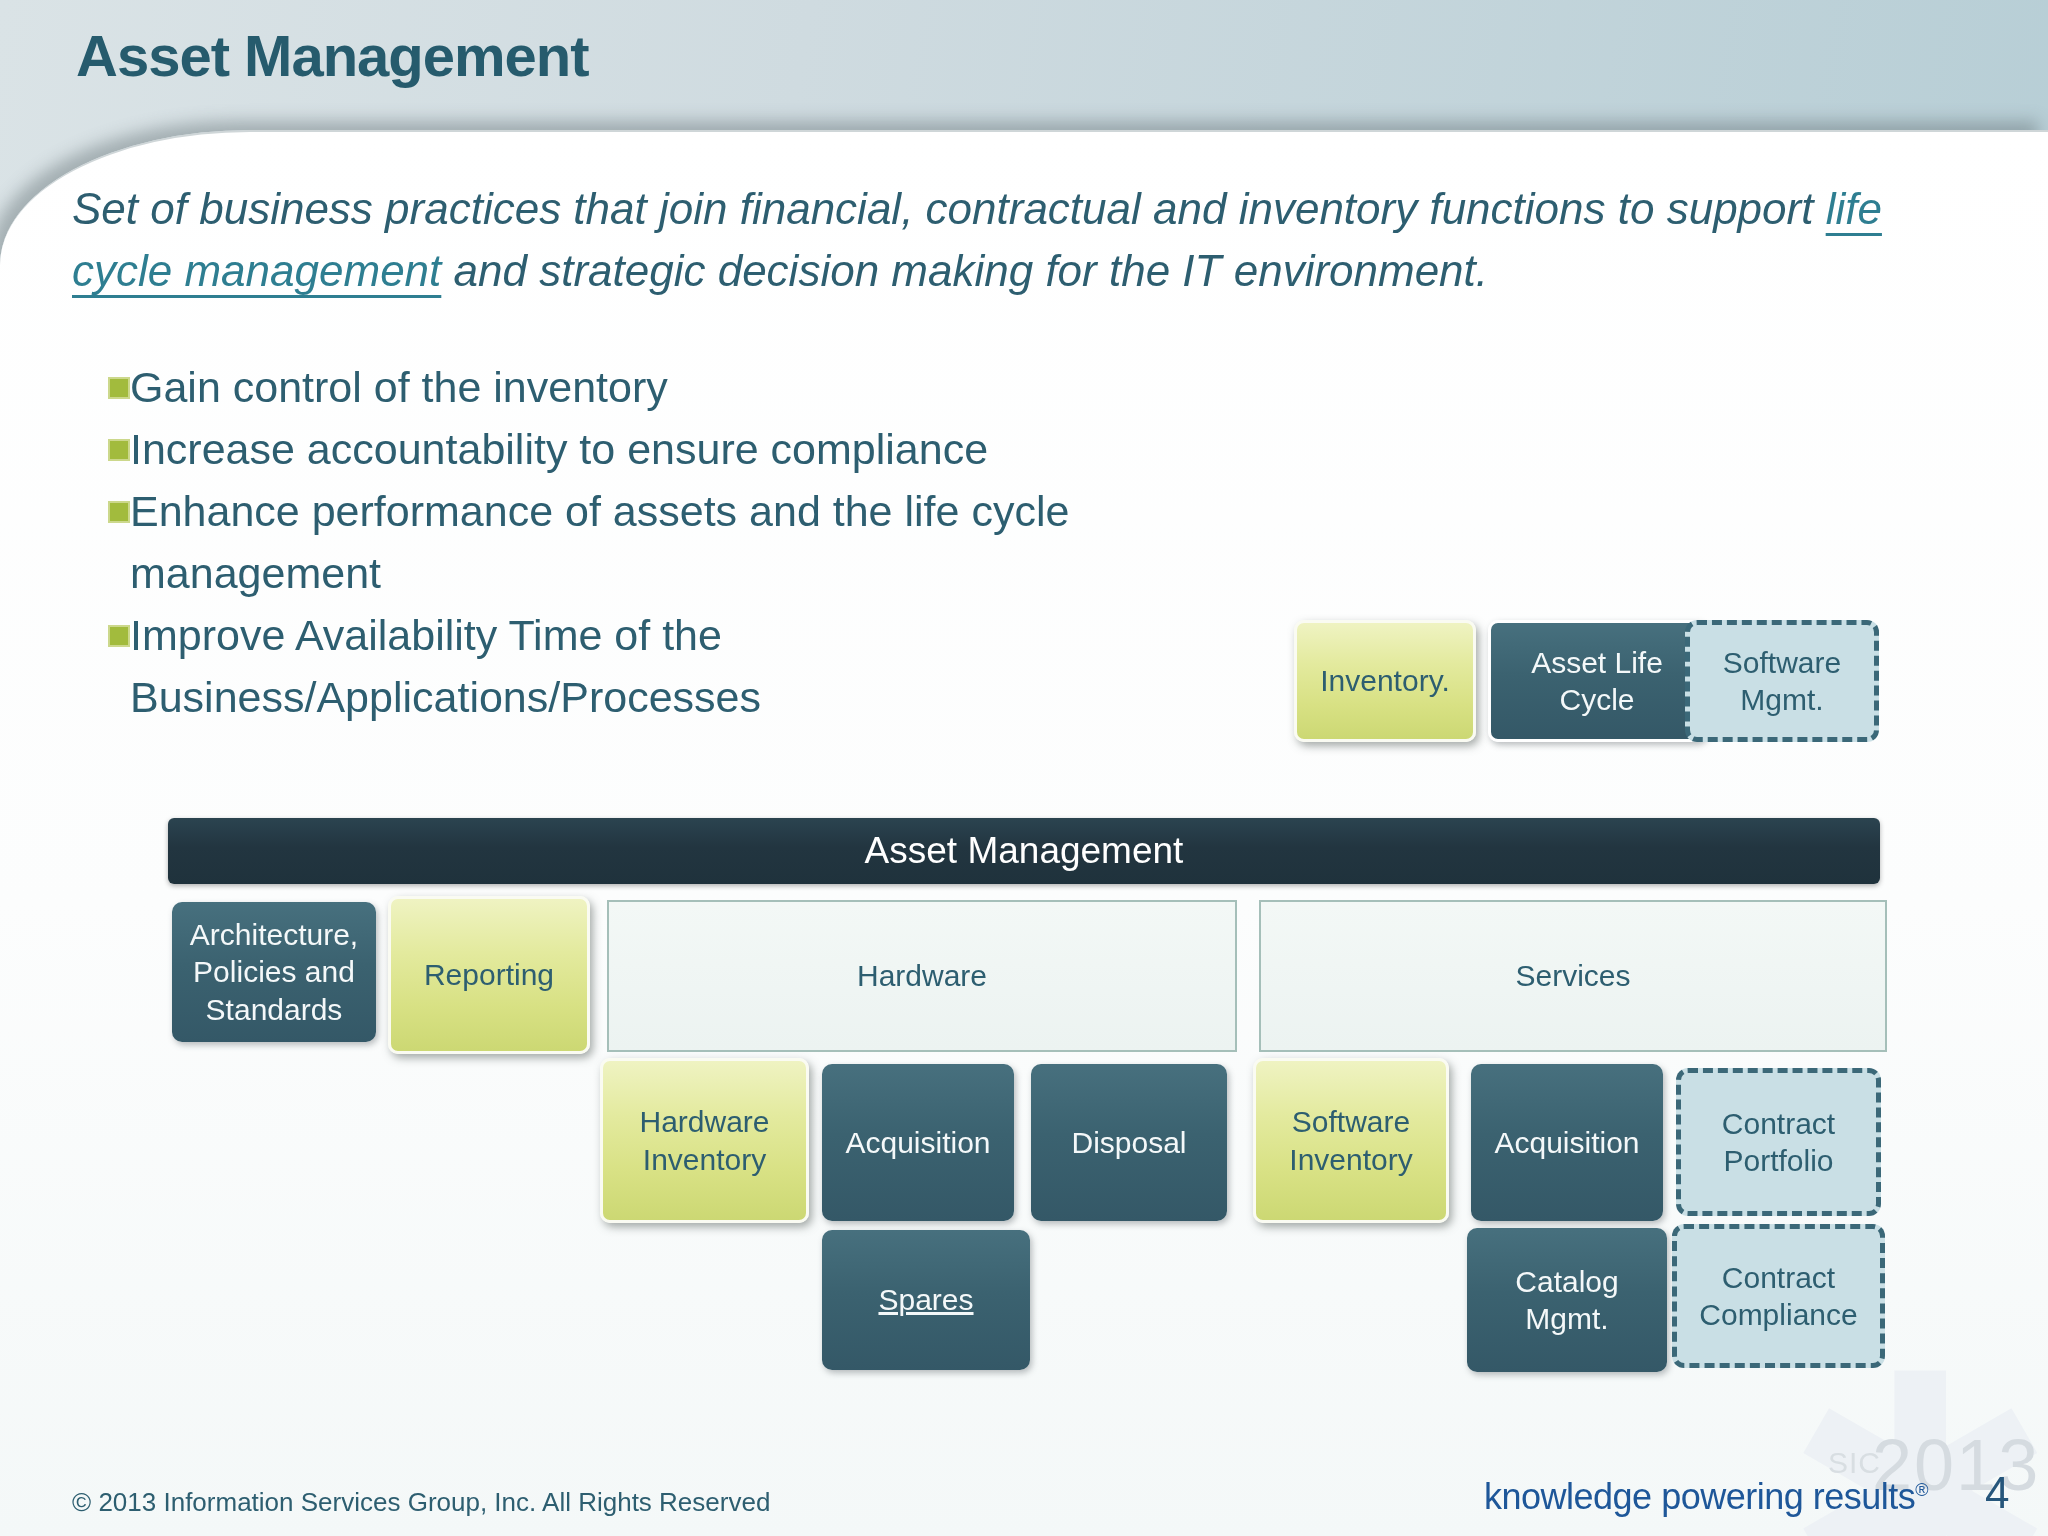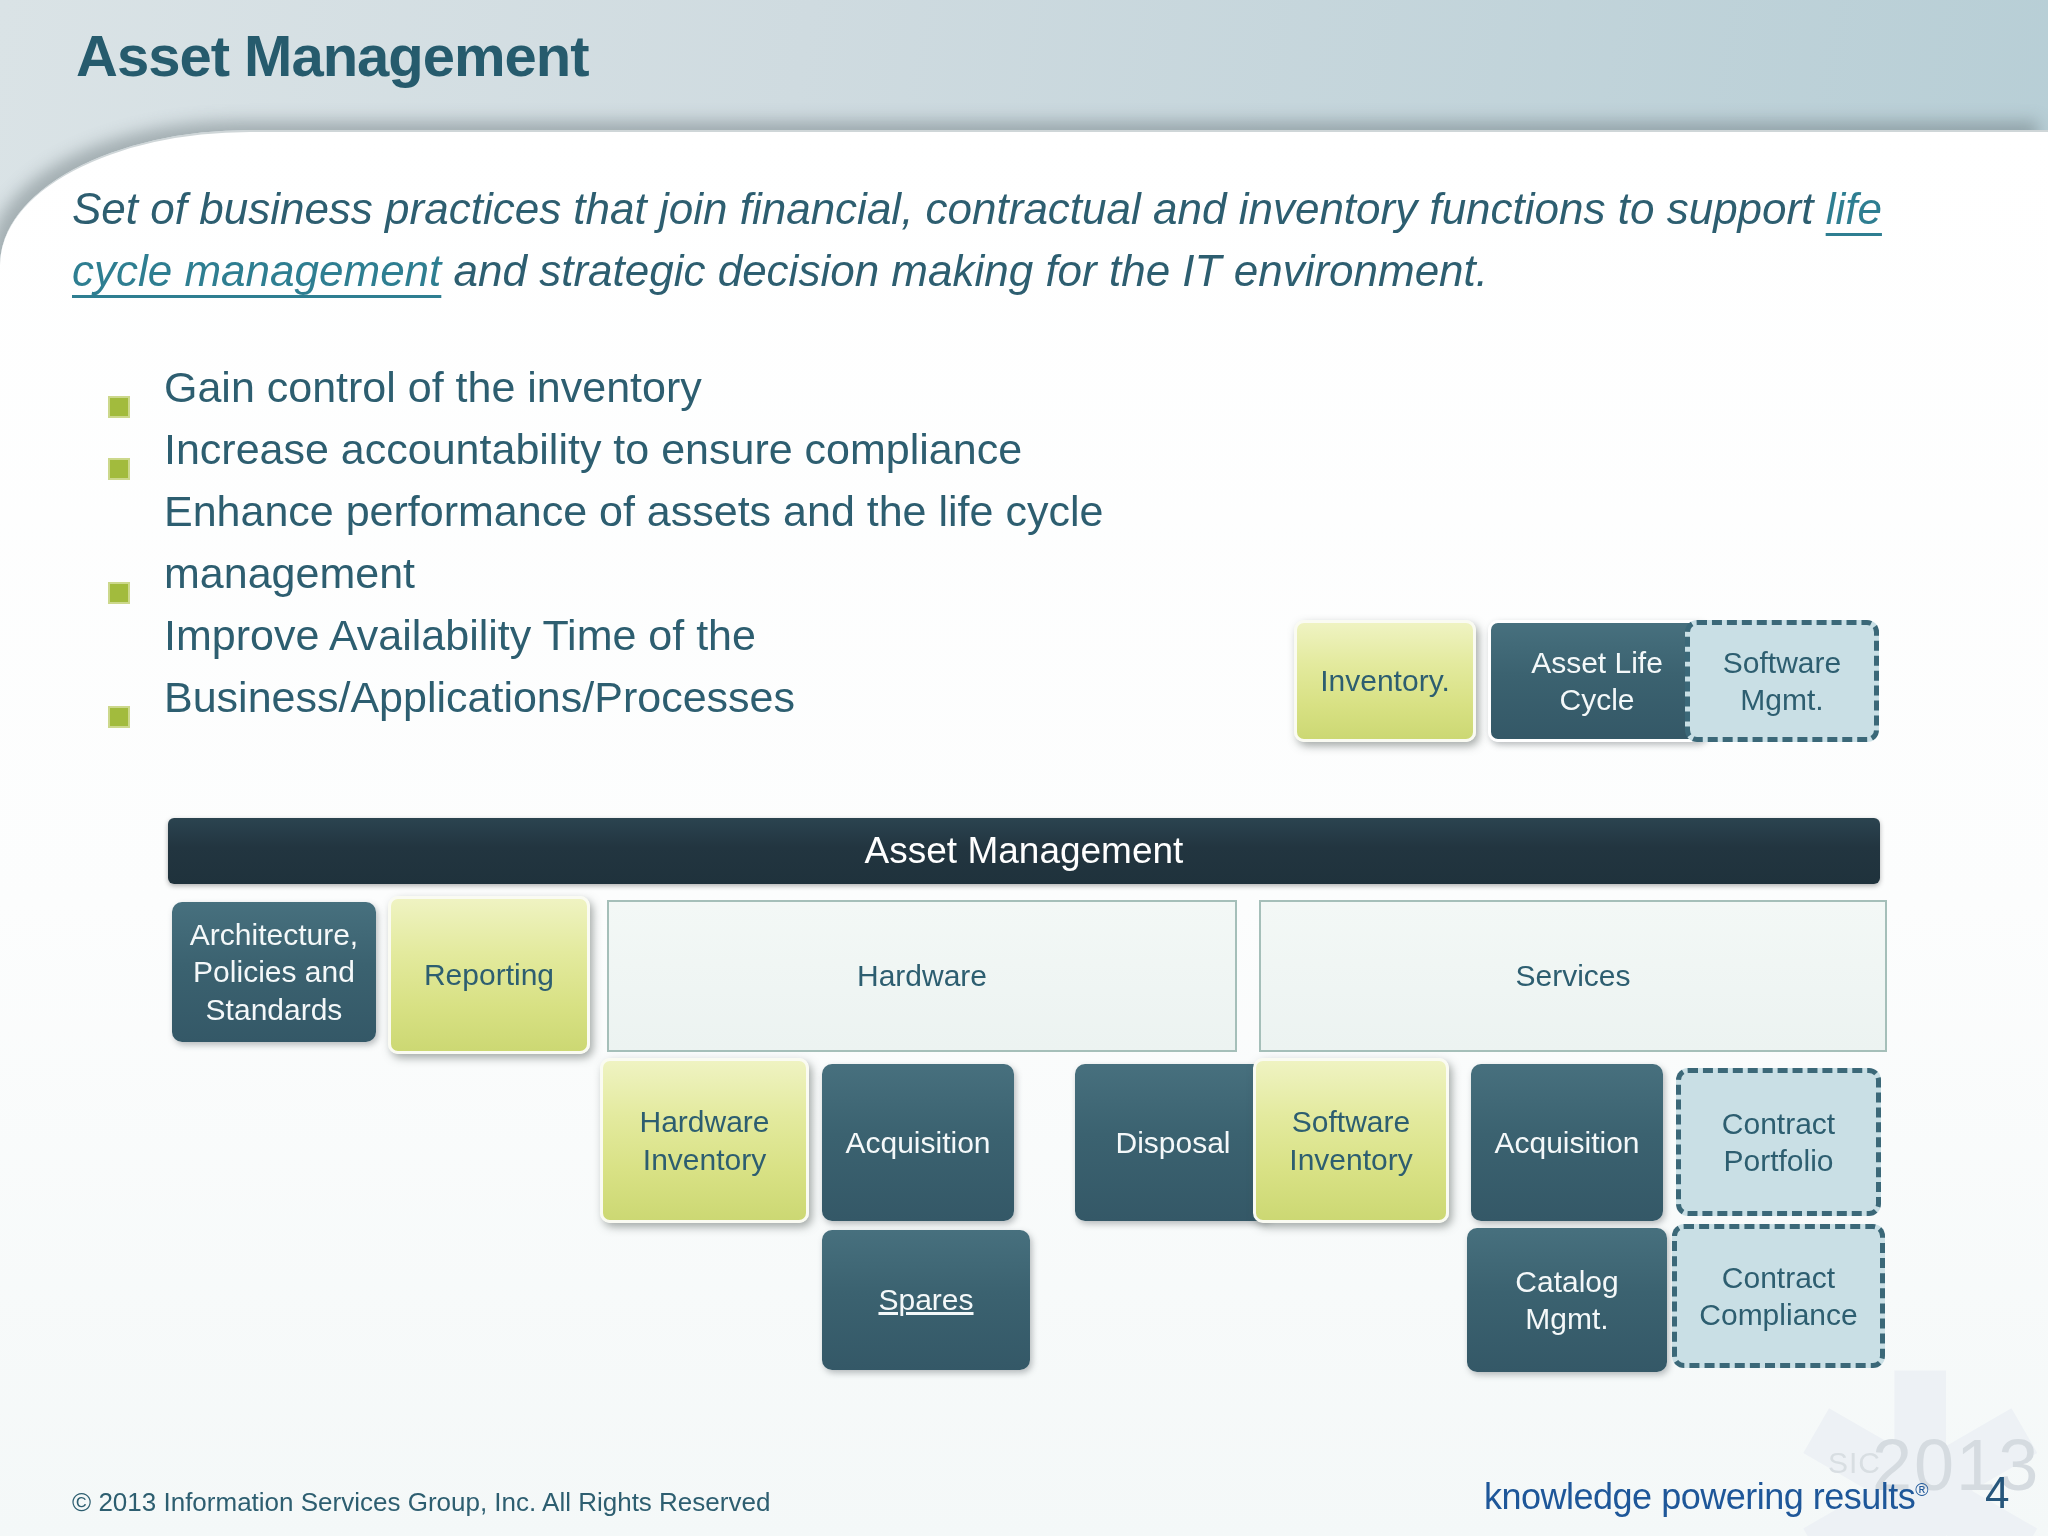--- a/index.html
+++ b/index.html
@@ -22,21 +22,21 @@
   }
   .intro{
     position:absolute;left:72px;top:178px;width:1900px;
     font-size:44px;font-style:italic;line-height:1.42;color:#2d5e70;
   }
   .intro a{
     color:#2e7e91;text-decoration:underline;text-decoration-thickness:3px;
     text-underline-offset:9px;cursor:pointer;
   }
   .bullets{position:absolute;left:108px;top:356px;width:1240px;}
-  .bullet-item{display:flex;align-items:flex-end;gap:34px;}
+  .bullet-item{display:flex;align-items:flex-start;}
   .bullet-marker{
     flex:0 0 auto;width:18px;height:18px;margin-top:21px;
     background:#a2bb3d;border:2px solid #ccd88c;
   }
   .bullet-text{
     font-size:43px;line-height:62px;color:#2d5e70;white-space:pre-line;
   }
   
   .box{
     position:absolute;display:flex;align-items:center;justify-content:center;
@@ -126,21 +126,21 @@
 
   <div class="box box--rootbar" style="left:168px;top:818px;width:1712px;height:66px;">Asset Management</div>
 
   <div class="box box--dark" style="left:172px;top:902px;width:204px;height:140px;">Architecture, Policies and Standards</div>
   <div class="box box--yellow" style="left:388px;top:896px;width:202px;height:158px;">Reporting</div>
   <div class="box box--container" style="left:607px;top:900px;width:630px;height:152px;">Hardware</div>
   <div class="box box--container" style="left:1259px;top:900px;width:628px;height:152px;">Services</div>
 
   <div class="box box--yellow" style="left:600px;top:1058px;width:209px;height:165px;">Hardware Inventory</div>
   <div class="box box--dark" style="left:822px;top:1064px;width:192px;height:157px;">Acquisition</div>
-  <div class="box box--dark" style="left:1031px;top:1064px;width:196px;height:157px;margin-left:44px;">Disposal</div>
+  <div class="box box--dark" style="left:1031px;top:1064px;width:196px;height:157px;">Disposal</div>
   <div class="box box--dark" style="left:822px;top:1230px;width:208px;height:140px;text-decoration:underline;">Spares</div>
 
   <div class="box box--yellow" style="left:1253px;top:1058px;width:196px;height:165px;">Software Inventory</div>
   <div class="box box--dark" style="left:1471px;top:1064px;width:192px;height:157px;">Acquisition</div>
   <div class="box box--dashed" style="left:1676px;top:1068px;width:205px;height:148px;">Contract Portfolio</div>
   <div class="box box--dark" style="left:1467px;top:1228px;width:200px;height:144px;">Catalog Mgmt.</div>
   <div class="box box--dashed" style="left:1672px;top:1224px;width:213px;height:144px;">Contract Compliance</div>
 
   <div class="watermark">
     <div class="watermark-asterisk">✱</div>

